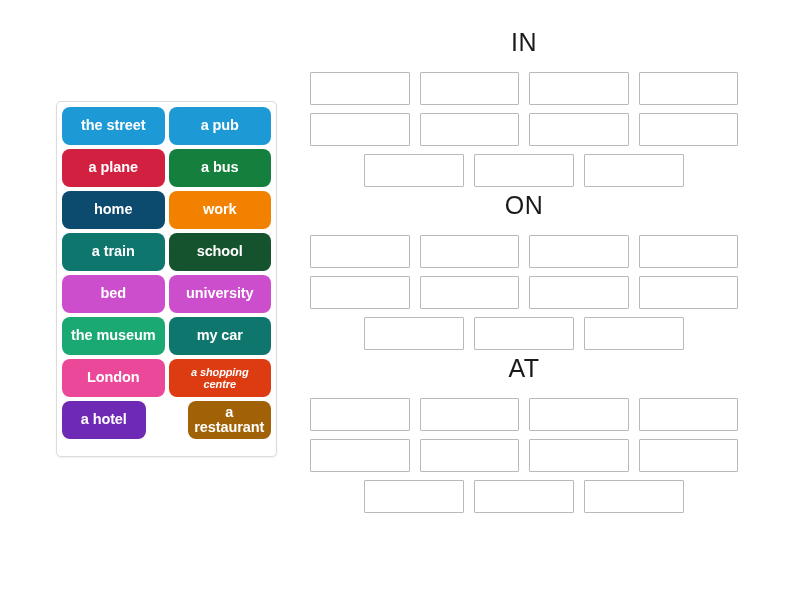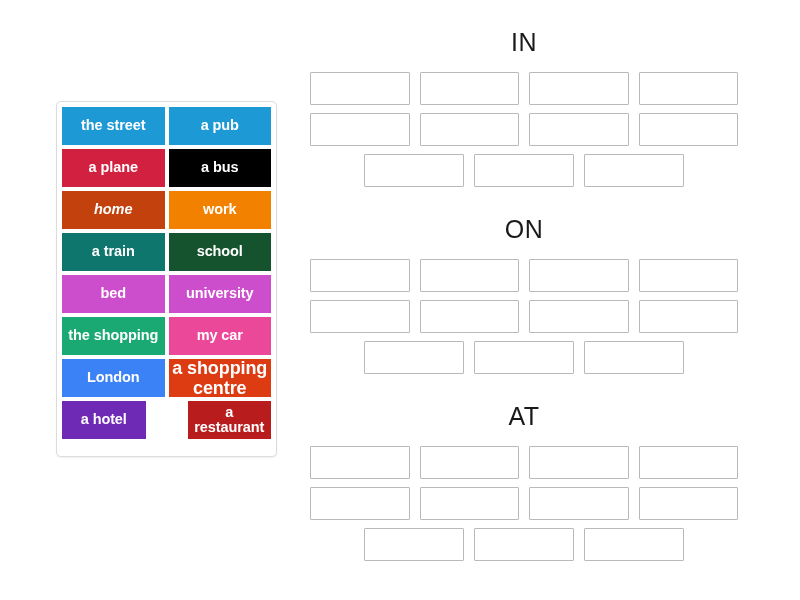--- a/index.html
+++ b/index.html
@@ -34,46 +34,46 @@
     display: flex;
     gap: 4px;
     margin-bottom: 4px;
   }
   .tile-row:last-child { margin-bottom: 12px; gap: 42px; }
 
   .tile {
     flex: 1 1 0;
     min-width: 0;
     height: 38px;
-    border-radius: 0;
+    border-radius: 8px;
     display: flex;
     align-items: center;
     justify-content: center;
     text-align: center;
     color: #ffffff;
     font-size: 14.5px;
     font-weight: bold;
     line-height: 1.05;
     padding: 0 3px;
     box-sizing: border-box;
     cursor: move;
     user-select: none;
     white-space: pre-line;
     letter-spacing: -0.1px;
   }
-  .tile.two-line { font-size: 18px; line-height: 1.12; }
+  .tile.two-line { font-size: 11px; line-height: 1.12; font-style: italic; }
 
   
   #groups {
     position: absolute;
     left: 310px;
     top: 28px;
     width: 428px;
   }
-  .group { margin-bottom: 28px; }
+  .group { margin-bottom: 4px; }
   .group:last-child { margin-bottom: 0; }
 
   .group-title {
     text-align: center;
     font-size: 25px;
     font-weight: normal;
     color: #1a1a1a;
     letter-spacing: 0.5px;
     margin: 0 0 16px 0;
     height: 28px;
@@ -99,46 +99,46 @@
 </head>
 <body>
 
 <div id="tile-panel">
     <div class="tile-row">
       <div class="tile" style="background: rgb(29, 154, 214);">the street</div>
       <div class="tile" style="background: rgb(29, 154, 214);">a pub</div>
     </div>
     <div class="tile-row">
       <div class="tile" style="background: rgb(210, 33, 64);">a plane</div>
-      <div class="tile" style="background: #000000;">a bus</div>
-    </div>
-    <div class="tile-row">
-      <div class="tile" style="background: #c2410c; font-style: italic;">home</div>
+      <div class="tile" style="background: #15803d;">a bus</div>
+    </div>
+    <div class="tile-row">
+      <div class="tile" style="background: #0c4a6e;">home</div>
       <div class="tile" style="background: rgb(242, 129, 0);">work</div>
     </div>
     <div class="tile-row">
       <div class="tile" style="background: #0f766e;">a train</div>
       <div class="tile" style="background: #14532d;">school</div>
     </div>
     <div class="tile-row">
       <div class="tile" style="background: rgb(204, 78, 204);">bed</div>
       <div class="tile" style="background: rgb(204, 78, 204); text-align: right;">university</div>
     </div>
     <div class="tile-row">
-      <div class="tile" style="background: rgb(26, 168, 115);">the shopping</div>
-      <div class="tile" style="background: #ec4899; text-align: right;">my car</div>
-    </div>
-    <div class="tile-row">
-      <div class="tile" style="background: #3b82f6;">London</div>
+      <div class="tile" style="background: rgb(26, 168, 115);">the museum</div>
+      <div class="tile" style="background: #0f766e; text-align: right;">my car</div>
+    </div>
+    <div class="tile-row">
+      <div class="tile" style="background: #ec4899;">London</div>
       <div class="tile two-line" style="background: rgb(221, 59, 17);">a shopping
 centre</div>
     </div>
     <div class="tile-row">
       <div class="tile" style="background: rgb(111, 42, 181);">a hotel</div>
-      <div class="tile" style="background: #b91c1c; text-align: center;">a restaurant</div>
+      <div class="tile" style="background: #a16207; text-align: center;">a restaurant</div>
     </div>
   </div>
 
 <div id="groups">
     <div class="group">
       <div class="group-title">IN</div>
       <div class="slot-row">
         <div class="slot"></div>
         <div class="slot"></div>
         <div class="slot"></div>

